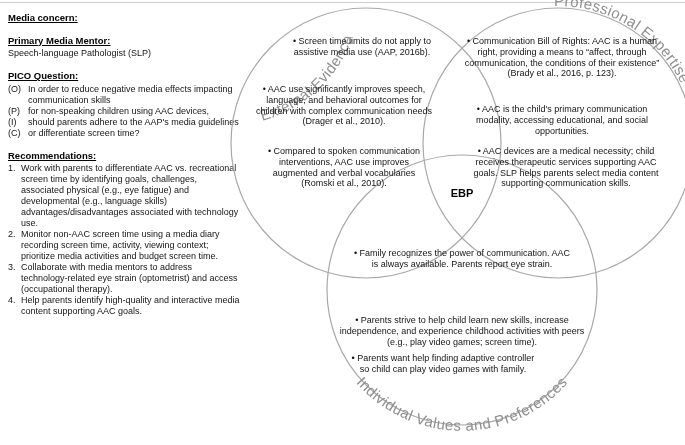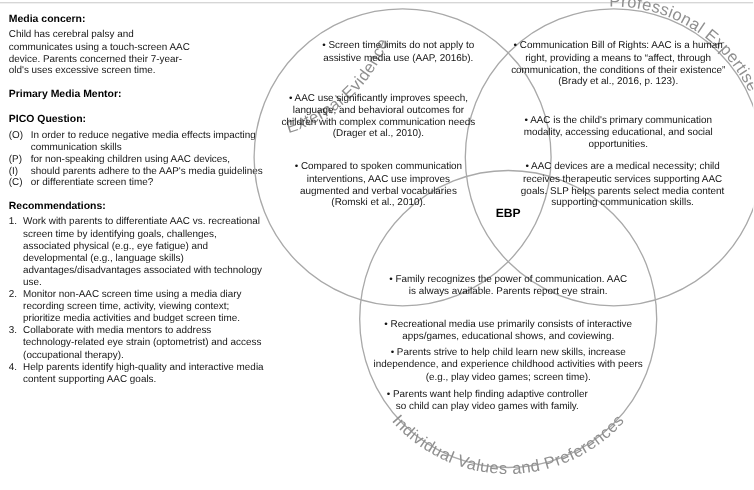--- a/index.html
+++ b/index.html
@@ -6,21 +6,21 @@
   html, body { background:#ffffff; }
   .stage {
     position:relative; width:685px; height:445px; background:#ffffff;
     font-family:"Liberation Sans", sans-serif; color:#111; overflow:hidden;
   }
   .top-rule { position:absolute; top:2px; left:0; width:685px; height:1px; background:#cccccc; }
 
   
   .left-panel { position:absolute; left:8px; top:12px; width:232px; font-size:9px; line-height:1.22; color:#151515; }
   .section { margin-bottom:11px; }
-  .heading { font-weight:bold; font-size:9.5px; margin-bottom:2px; color:#000; }
+  .heading { font-weight:bold; text-decoration:underline; font-size:9.5px; margin-bottom:2px; color:#000; }
   .mc-body { width:168px; }
   .hang { display:flex; align-items:flex-start; }
   .pico-item .marker { flex:0 0 20px; }
   .rec-item .marker { flex:0 0 13px; }
   .hang .txt { flex:1; }
 
   
   .venn-svg { position:absolute; left:0; top:0; }
   .vcircle { fill:none; stroke-width:1.2px; }
   .vlabel { font-size:15px; letter-spacing:0.4px; }
@@ -30,25 +30,25 @@
 </head>
 <body>
 
 <div class="stage">
   <div class="top-rule"></div>
 
   <div class="left-panel">
 
     <div class="section">
       <div class="heading">Media concern:</div>
-      <div class="mc-body">Child has cerebral palsy and communicates using a touch-screen AAC device. Parents concerned their 7-year-old's uses excessive screen time.</div>
     </div>
 
     <div class="section">
       <div class="heading">Primary Media Mentor:</div>
+      <div>Speech-language Pathologist (SLP)</div>
     </div>
 
     <div class="section">
       <div class="heading">PICO Question:</div>
       <div class="hang pico-item">
         <span class="marker">(O)</span>
         <span class="txt">In order to reduce negative media effects impacting communication skills</span>
       </div>
       <div class="hang pico-item">
         <span class="marker">(P)</span>
@@ -102,16 +102,15 @@
 
   <div class="vbullet" style="left:278px; top:36px; width:168px;">• Screen time limits do not apply to assistive media use (AAP, 2016b).</div>
   <div class="vbullet" style="left:253px; top:84px; width:182px;">• AAC use significantly improves speech, language, and behavioral outcomes for children with complex communication needs (Drager et al., 2010).</div>
   <div class="vbullet" style="left:257px; top:146px; width:174px;">• Compared to spoken communication interventions, AAC use improves augmented and verbal vocabularies (Romski et al., 2010).</div>
 
   <div class="vbullet" style="left:463px; top:36px; width:198px;text-align:center;">• Communication Bill of Rights: AAC is a human right, providing a means to “affect, through communication, the conditions of their existence” (Brady et al., 2016, p. 123).</div>
   <div class="vbullet" style="left:474px; top:104px; width:176px;">• AAC is the child's primary communication modality, accessing educational, and social opportunities.</div>
   <div class="vbullet" style="left:470px; top:146px; width:192px;">• AAC devices are a medical necessity; child receives therapeutic services supporting AAC goals. SLP helps parents select media content supporting communication skills.</div>
 
   <div class="vbullet" style="left:350px; top:248px; width:224px;">• Family recognizes the power of communication. AAC is always available. Parents report eye strain.</div>
-  <div class="vbullet" style="left:340px; top:289px; width:244px;">• Recreational media use primarily consists of interactive apps/games, educational shows, and coviewing.</div>
   <div class="vbullet" style="left:337px; top:315px; width:250px;">• Parents strive to help child learn new skills, increase independence, and experience childhood activities with peers (e.g., play video games; screen time).</div>
   <div class="vbullet" style="left:348px; top:353px; width:190px;">• Parents want help finding adaptive controller so child can play video games with family.</div>
 </div>
 
 </body></html>

